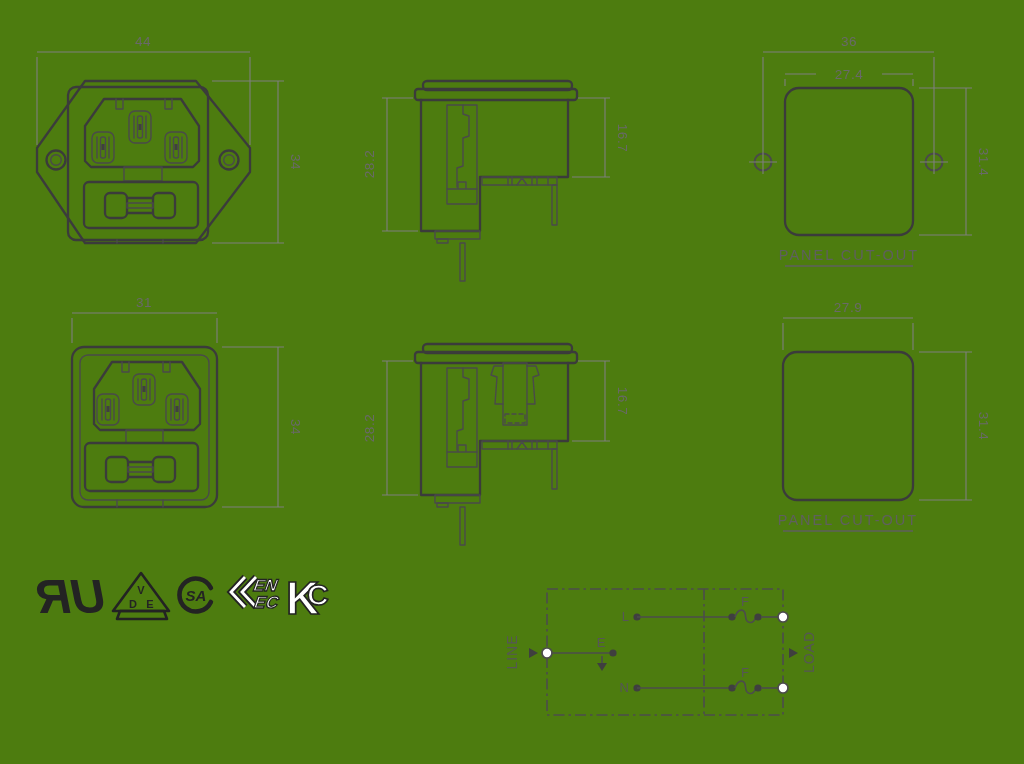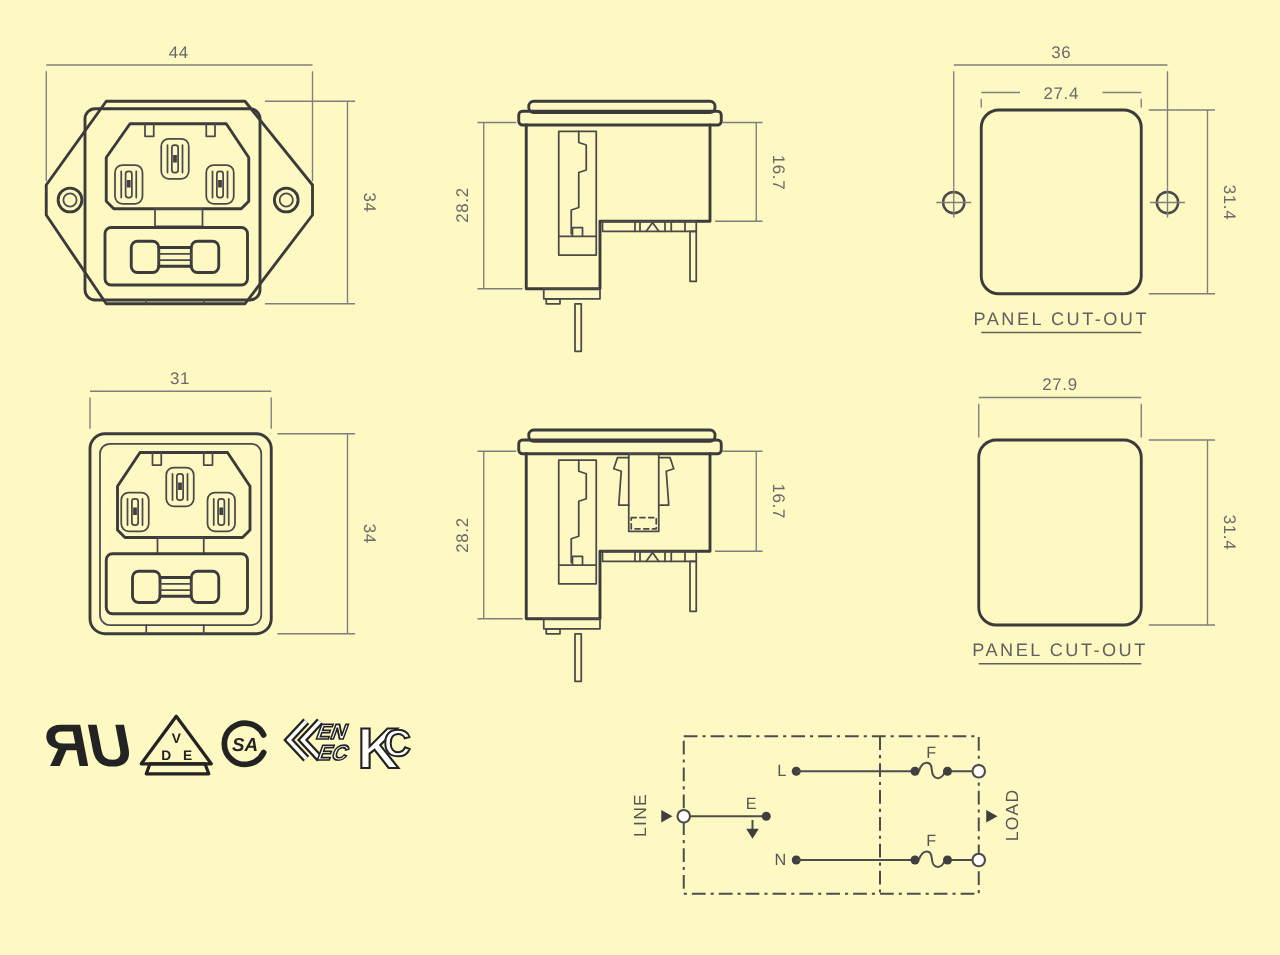--- a/index.html
+++ b/index.html
@@ -1,16 +1,16 @@
 <!DOCTYPE html>
 <html><head>
 <meta charset="utf-8">
 <style>
   html,body{margin:0;padding:0;background:#fff;}
-  .sheet{position:relative;width:1024px;height:764px;background:#fef9c3;overflow:hidden;
+  .sheet{position:relative;width:1024px;height:764px;background:#4d7c0f;overflow:hidden;
          font-family:"Liberation Sans",sans-serif;}
   svg text{font-family:"Liberation Sans",sans-serif;}
   .ln   {fill:none;stroke:#3b3b3b;stroke-width:2.3;stroke-linejoin:round;stroke-linecap:round;}
   .ln2  {fill:none;stroke:#4a4a4a;stroke-width:1.4;stroke-linejoin:round;stroke-linecap:round;}
   .dimln{fill:none;stroke:#7f7f7f;stroke-width:1.1;}
   .dimtx{fill:#696969;font-size:13.5px;letter-spacing:.5px;}
   .cap  {fill:#5f5f5f;font-size:14.5px;letter-spacing:2px;}
   .capln{stroke:#5f5f5f;stroke-width:1.3;}
   .cir  {fill:none;stroke:#4c4c4c;stroke-width:1.6;}
   .cirtx{fill:#565656;font-size:13px;}

